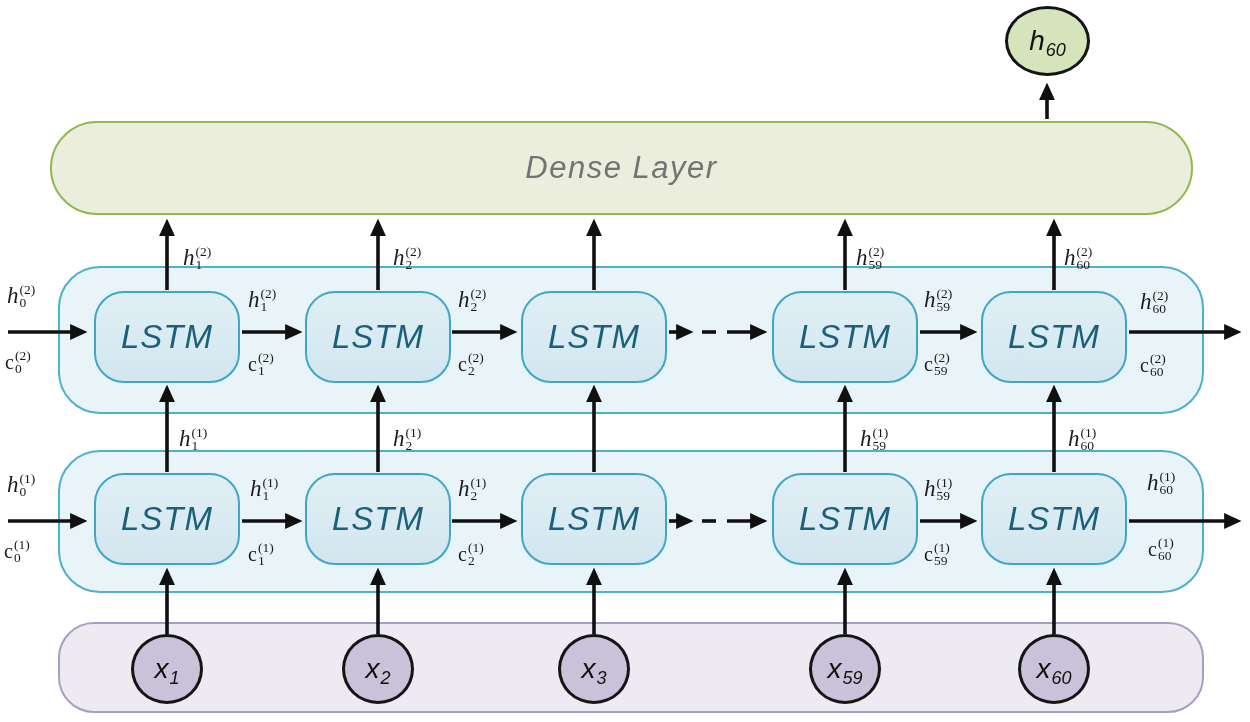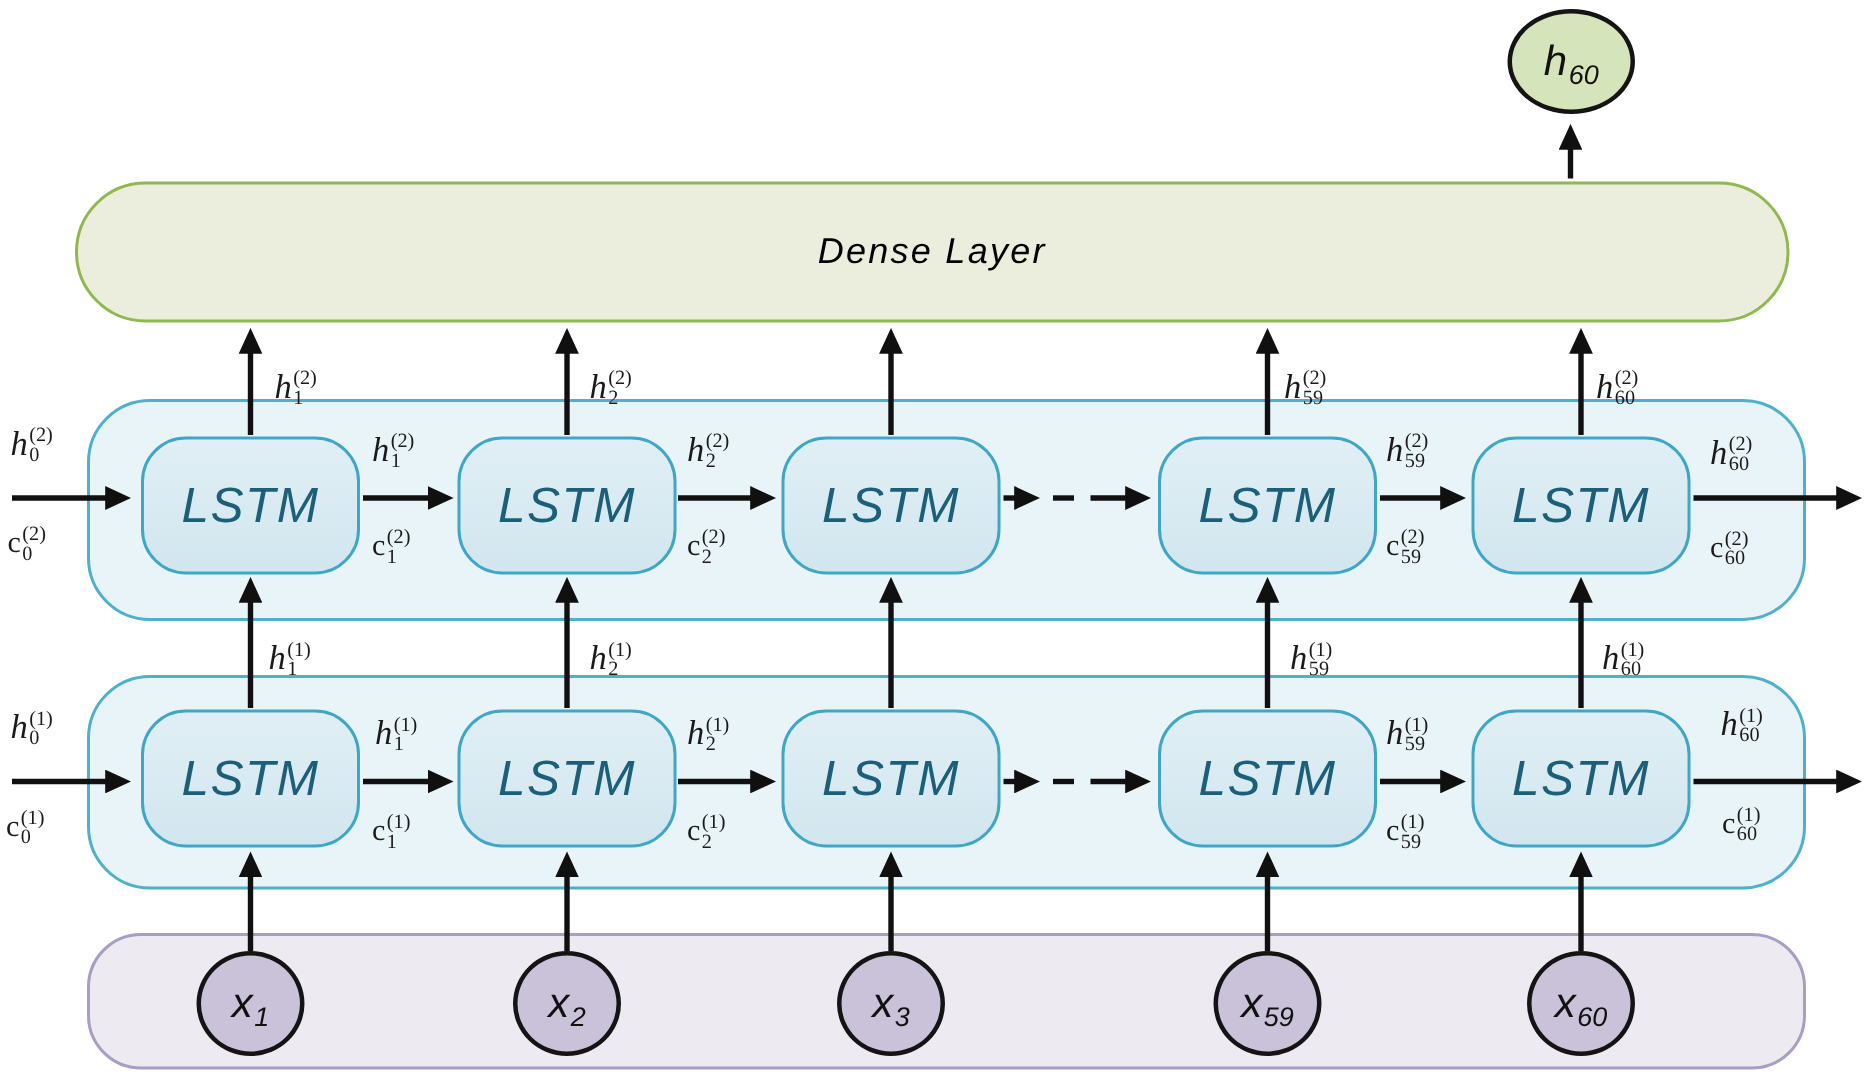--- a/index.html
+++ b/index.html
@@ -7,21 +7,21 @@
     position:relative;width:1250px;height:722px;background:#ffffff;
     font-family:"Liberation Sans",sans-serif;overflow:hidden;
   }
   .panel{position:absolute;box-sizing:border-box;}
   
   #dense{
     left:50px;top:121px;width:1143px;height:94px;
     border:2.5px solid #8fb84e;border-radius:47px;background:#eceedd;
     display:flex;align-items:center;justify-content:center;
   }
-  #dense .txt{font-style:italic;font-size:24px;color:#000000;letter-spacing:1.5px;}
+  #dense .txt{font-style:italic;font-size:31px;color:#737373;letter-spacing:1.5px;}
   
   .lstm-layer{
     left:58px;width:1146px;border:2.5px solid #4fb0cb;border-radius:42px;background:#e9f4f9;
   }
   #layer2{top:266px;height:148px;}
   #layer1{top:450px;height:143px;}
   
   #inputs{
     left:58px;top:622px;width:1146px;height:91px;
     border:2px solid #a89dc2;border-radius:36px;background:#edeaf2;

